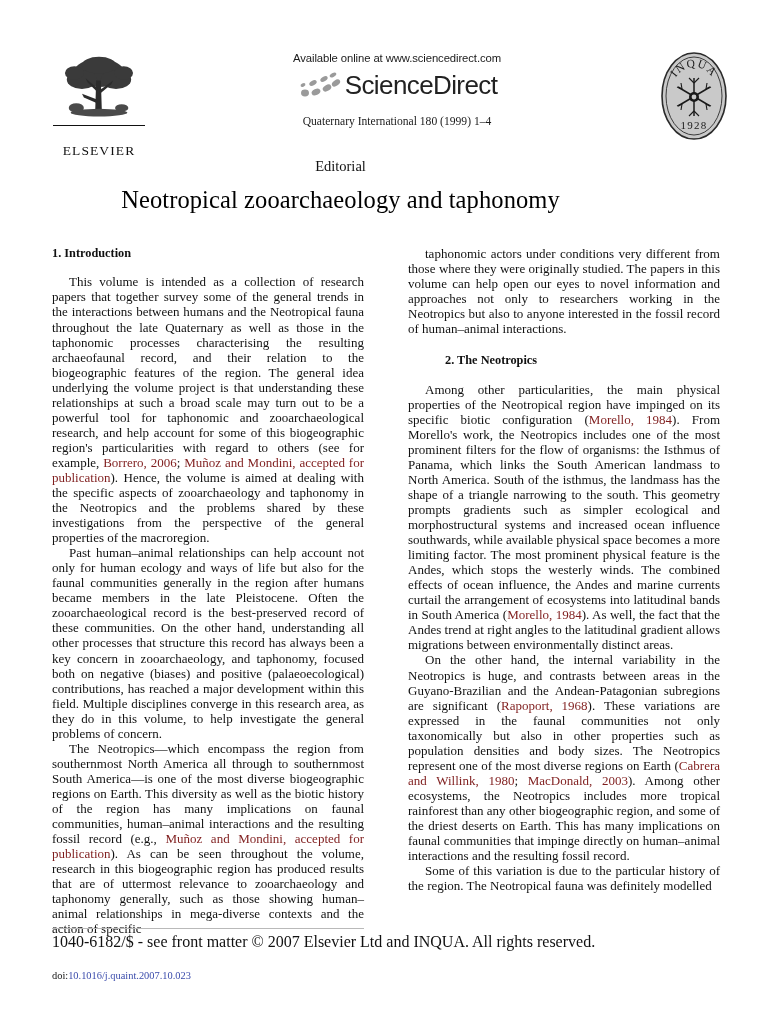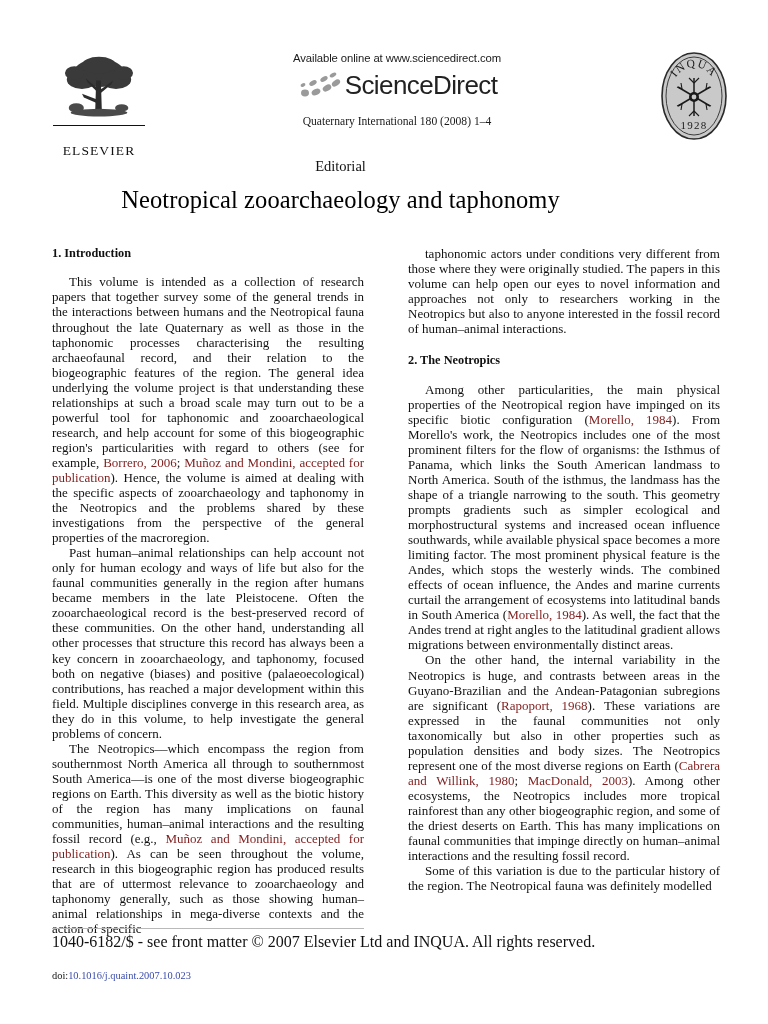--- a/index.html
+++ b/index.html
@@ -131,20 +131,21 @@
     width: 312px;
   }
   .sec-head {
     font-size: 12.3px;
     font-weight: bold;
     margin: 0 0 13px 0;
     line-height: 1.25;
   }
   .sec-head.spaced-above {
     margin-top: 17px;
+    margin-left: 37px;
   }
   p.body {
     font-size: 13px;
     line-height: 15.05px;
     text-align: justify;
     margin: 0;
     text-indent: 17px;
     hyphens: manual;
     color: #111;
   }
@@ -218,21 +219,21 @@
             <ellipse cx="30" cy="17" rx="4.6" ry="3" transform="rotate(-30 30 17)"></ellipse>
             <ellipse cx="39" cy="12" rx="4.6" ry="2.8" transform="rotate(-35 39 12)"></ellipse>
             <ellipse cx="16" cy="12" rx="4" ry="2.4" transform="rotate(-30 16 12)"></ellipse>
             <ellipse cx="27" cy="8" rx="4" ry="2.2" transform="rotate(-30 27 8)"></ellipse>
             <ellipse cx="36" cy="4" rx="3.6" ry="1.9" transform="rotate(-30 36 4)"></ellipse>
             <ellipse cx="6" cy="14" rx="2.6" ry="1.7" transform="rotate(-30 6 14)"></ellipse>
           </g>
         </svg>
         <div class="sd-word">ScienceDirect</div>
       </div>
-      <div class="journal-ref">Quaternary International 180 (2008) 1–4</div>
+      <div class="journal-ref">Quaternary International 180 (1999) 1–4</div>
     </div>
 
     <svg class="inqua-logo" viewBox="0 0 70 92">
       <ellipse cx="35" cy="46" rx="32" ry="43" fill="#c9c9c9" stroke="#2b2b2b" stroke-width="1.6"></ellipse>
       <ellipse cx="35" cy="46" rx="28" ry="39" fill="none" stroke="#2b2b2b" stroke-width="0.9"></ellipse>
       <path id="inqua-arc" d="M 12 44 A 23 27 0 0 1 58 44" fill="none"></path>
       <text font-family="Liberation Serif, serif" font-size="11.5" fill="#1a1a1a" letter-spacing="1.4">
         <textPath href="#inqua-arc" startOffset="50%" text-anchor="middle">INQUA</textPath>
       </text>
       <g stroke="#1a1a1a" stroke-width="1.5" fill="none">

